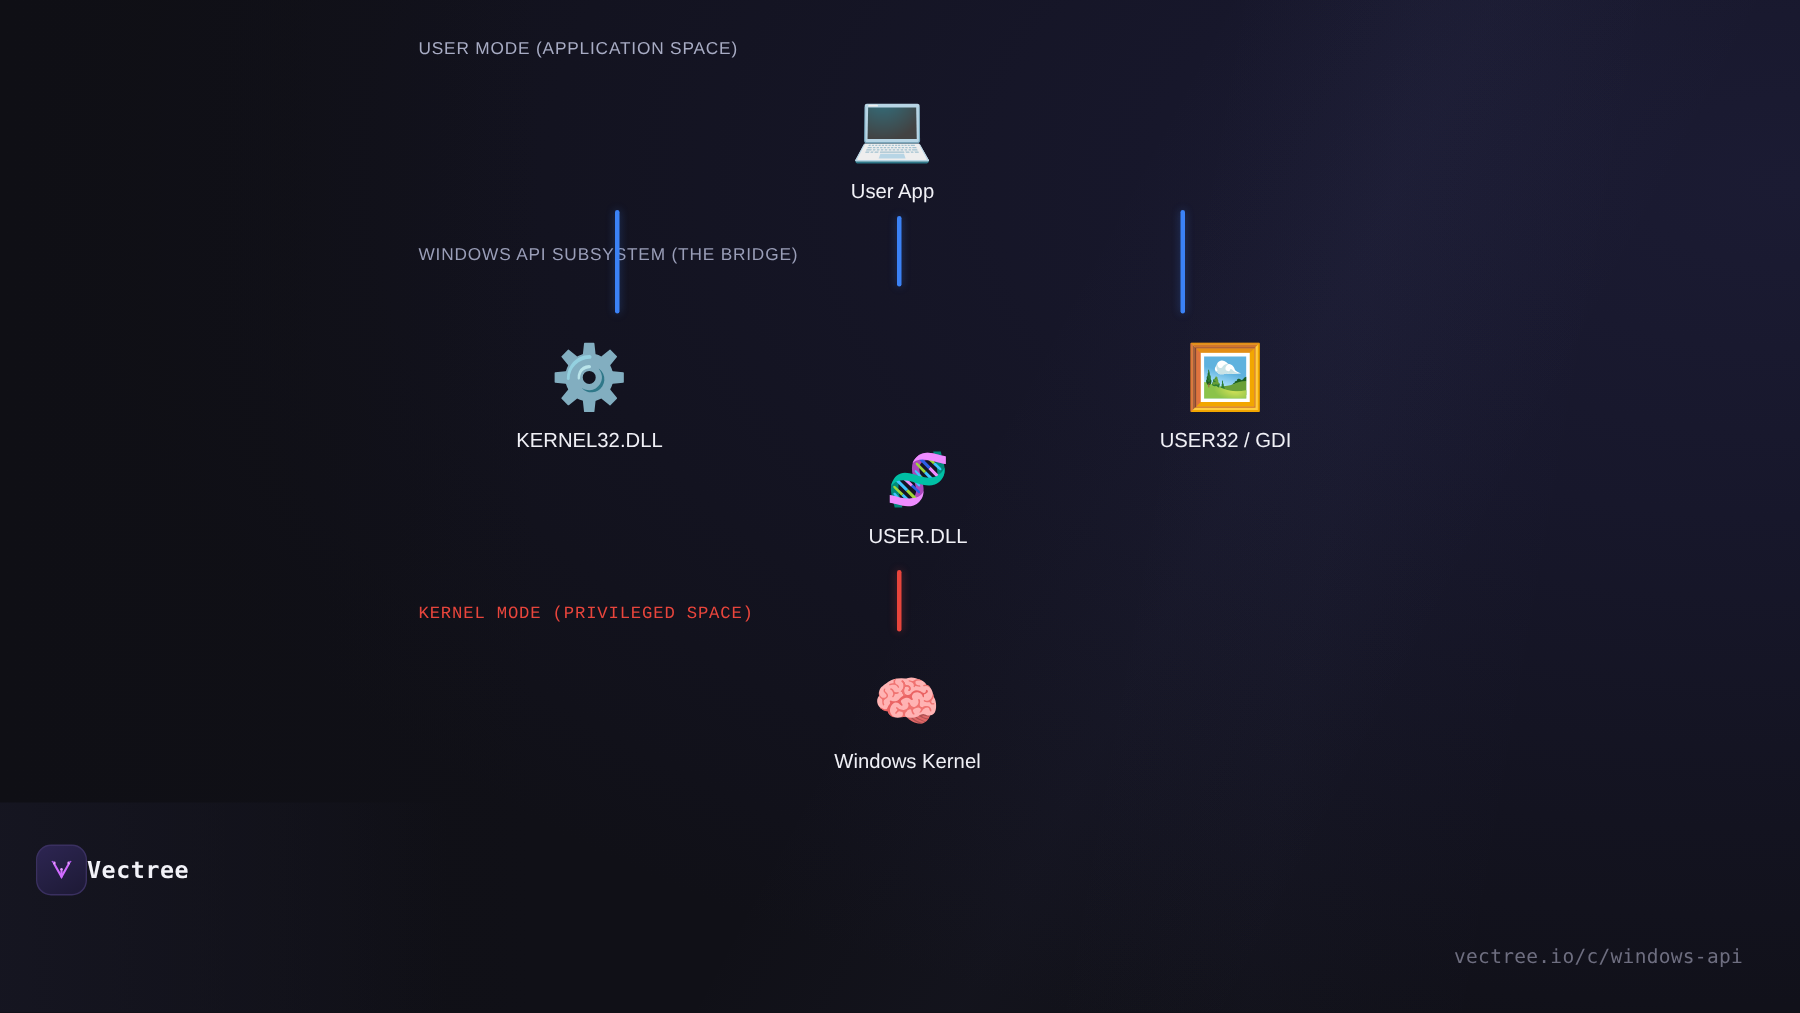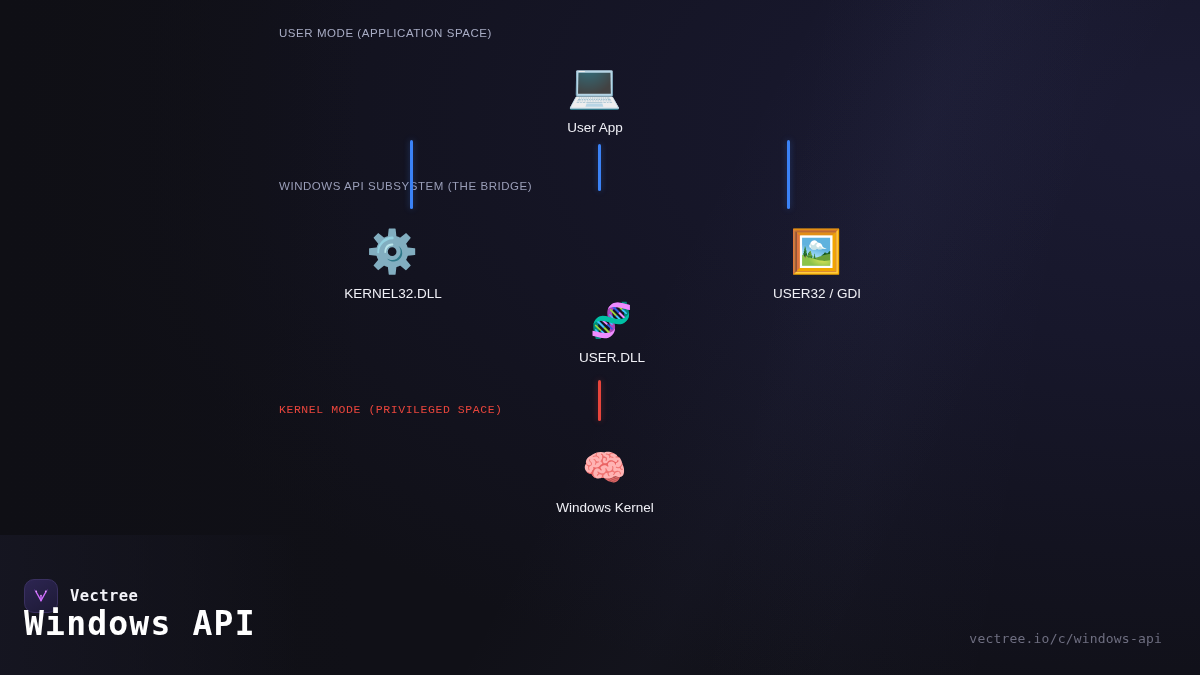--- a/index.html
+++ b/index.html
@@ -40,21 +40,21 @@
 
   
   .layer-label {
     position:absolute;
     font-size:11.5px;
     letter-spacing:0.55px;
     white-space:nowrap;
     font-family:"Liberation Sans", sans-serif;
   }
   .layer-user     { left:279px; top:27px;  color:#a8acc4;text-align:center; }
-  .layer-bridge   { left:279px; top:180px; color:#9a9eb8; }
+  .layer-bridge   { left:279px; top:164px; color:#9a9eb8; }
   .layer-kernel   { left:279px; top:403px; color:#e8453c;font-family:Liberation Mono, monospace; }
 
   
   .conn {
     position:absolute;
     border-radius:2px;
   }
   .conn-blue { background:#3b82f6; box-shadow:0 0 6px rgba(59,130,246,0.35); }
   .conn-red  { background:#e8453c; box-shadow:0 0 6px rgba(232,69,60,0.35); }
 
@@ -101,22 +101,22 @@
   #node-wkernel .icon  { font-size:36px; height:44px; }
 
   
   #footer {
     position:absolute;
     left:0; right:0; bottom:0;
     height:115px;
     padding:0 26px;
   }
   #brand {
-    position:absolute; left:24px; top:19px;
-    display:flex; align-items:center; gap:12px;justify-content:space-between;
+    position:absolute; left:24px; top:3px;
+    display:flex; align-items:center; justify-content:space-between;
   }
   #brand-logo {
     width:34px; height:34px;
     border-radius:10px;
     background:linear-gradient(150deg,#2d2552 0%,#241f42 55%,#1d1935 100%);
     border:1px solid #3a3060;
     display:flex; align-items:center; justify-content:center;
     flex:0 0 auto;
   }
   #brand-name {
@@ -207,16 +207,15 @@
         </g>
         <g stroke="#b457f0" stroke-width="1.1" stroke-linecap="round">
           <path d="M4.6 5.2 L5.4 5.9"></path>
           <path d="M19.4 5.2 L18.6 5.9"></path>
         </g>
       </svg>
     </div>
     <div id="brand-name">Vectree</div>
   </div>
 
-  <div id="deck-title">Windows API</div>
   <div id="deck-url">vectree.io/c/windows-api</div>
 
 </div>
 
 </body></html>

